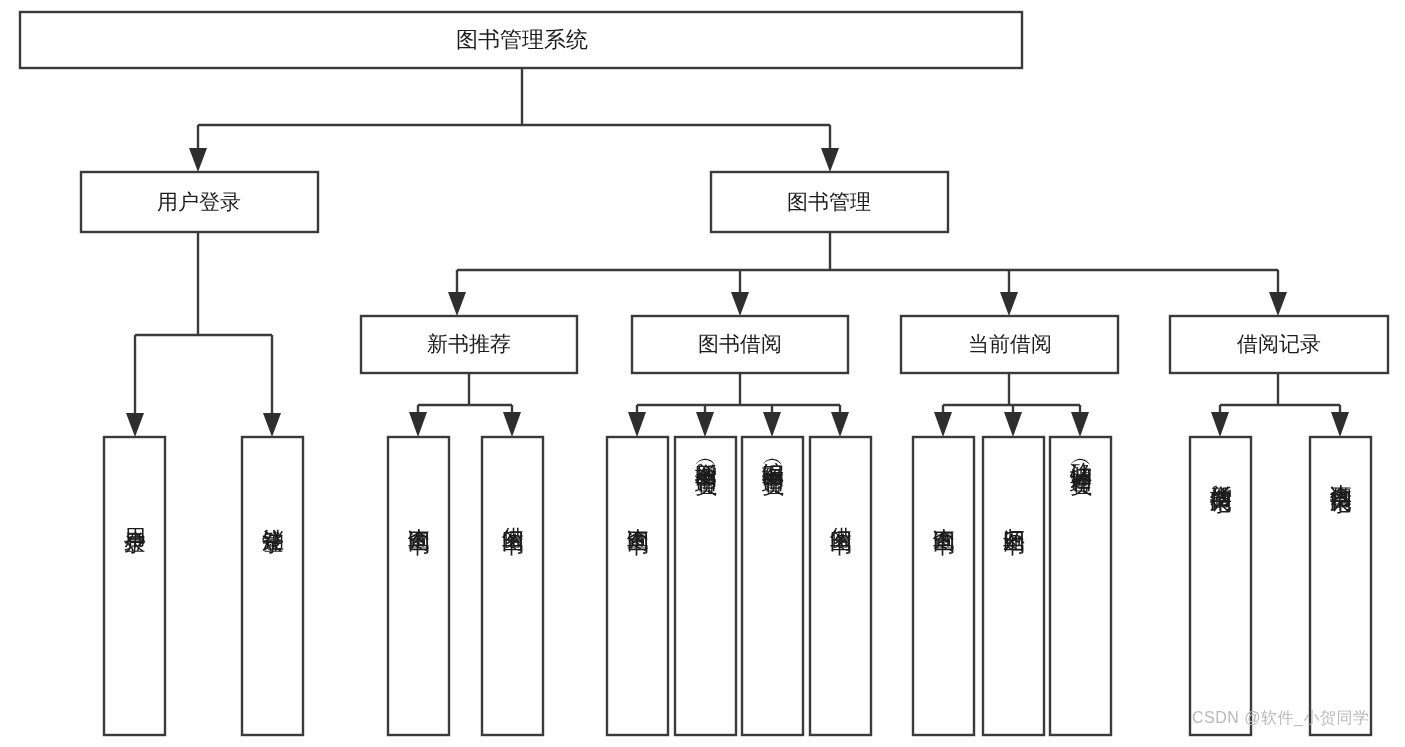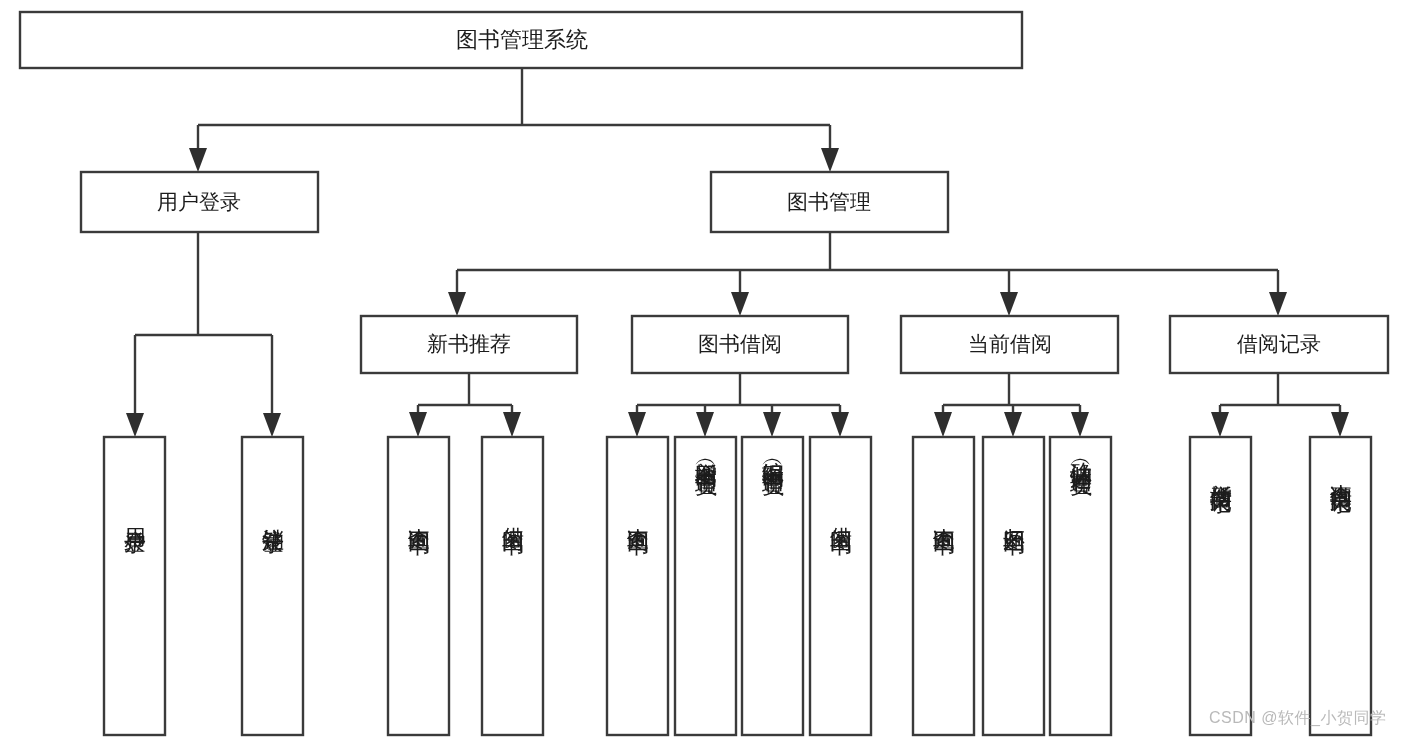--- a/index.html
+++ b/index.html
@@ -74,21 +74,20 @@
     white-space: nowrap;
     transform: translateX(-50%);
   }
   .watermark {
     position: absolute;
     font-family: "Liberation Sans", "DejaVu Sans", sans-serif;
     font-size: 16px;
     color: #b9b9b9;
     white-space: nowrap;
     letter-spacing: 0.5px;
-    margin-left: 17px;
   }
 </style>
 </head>
 <body>
 
 <div id="diagram-root">
 
   <svg class="diagram-svg" viewBox="0 0 1405 747">
 
     <g>

